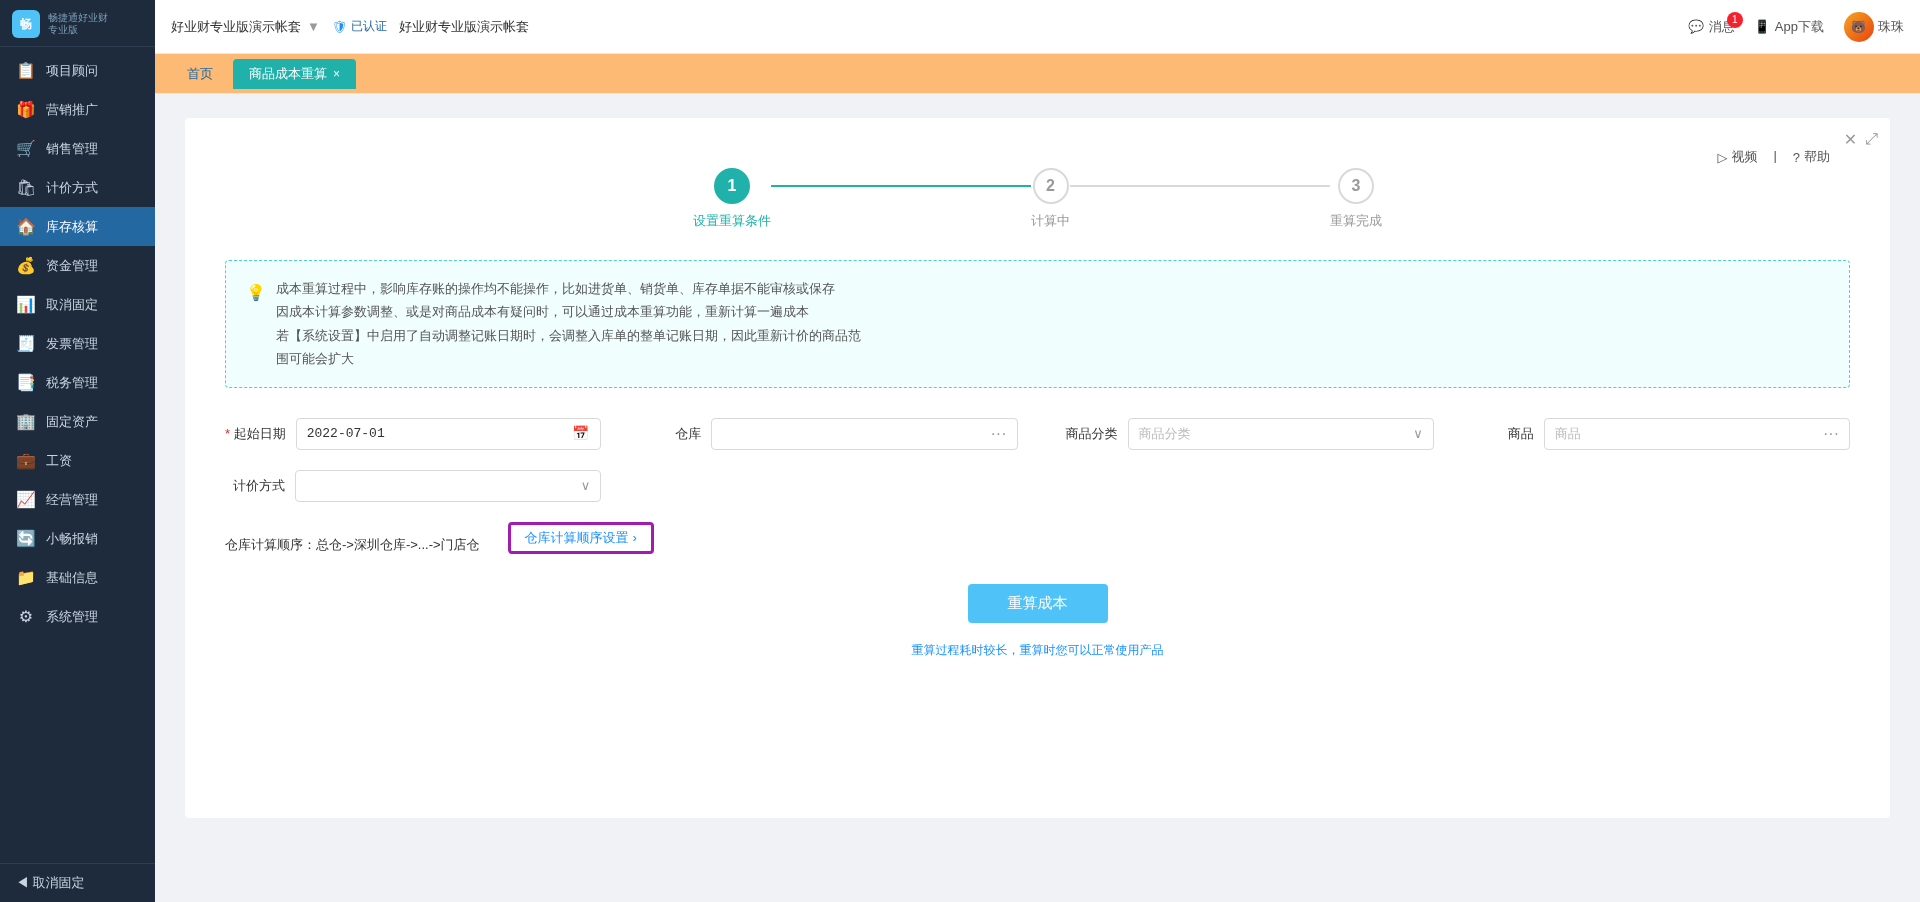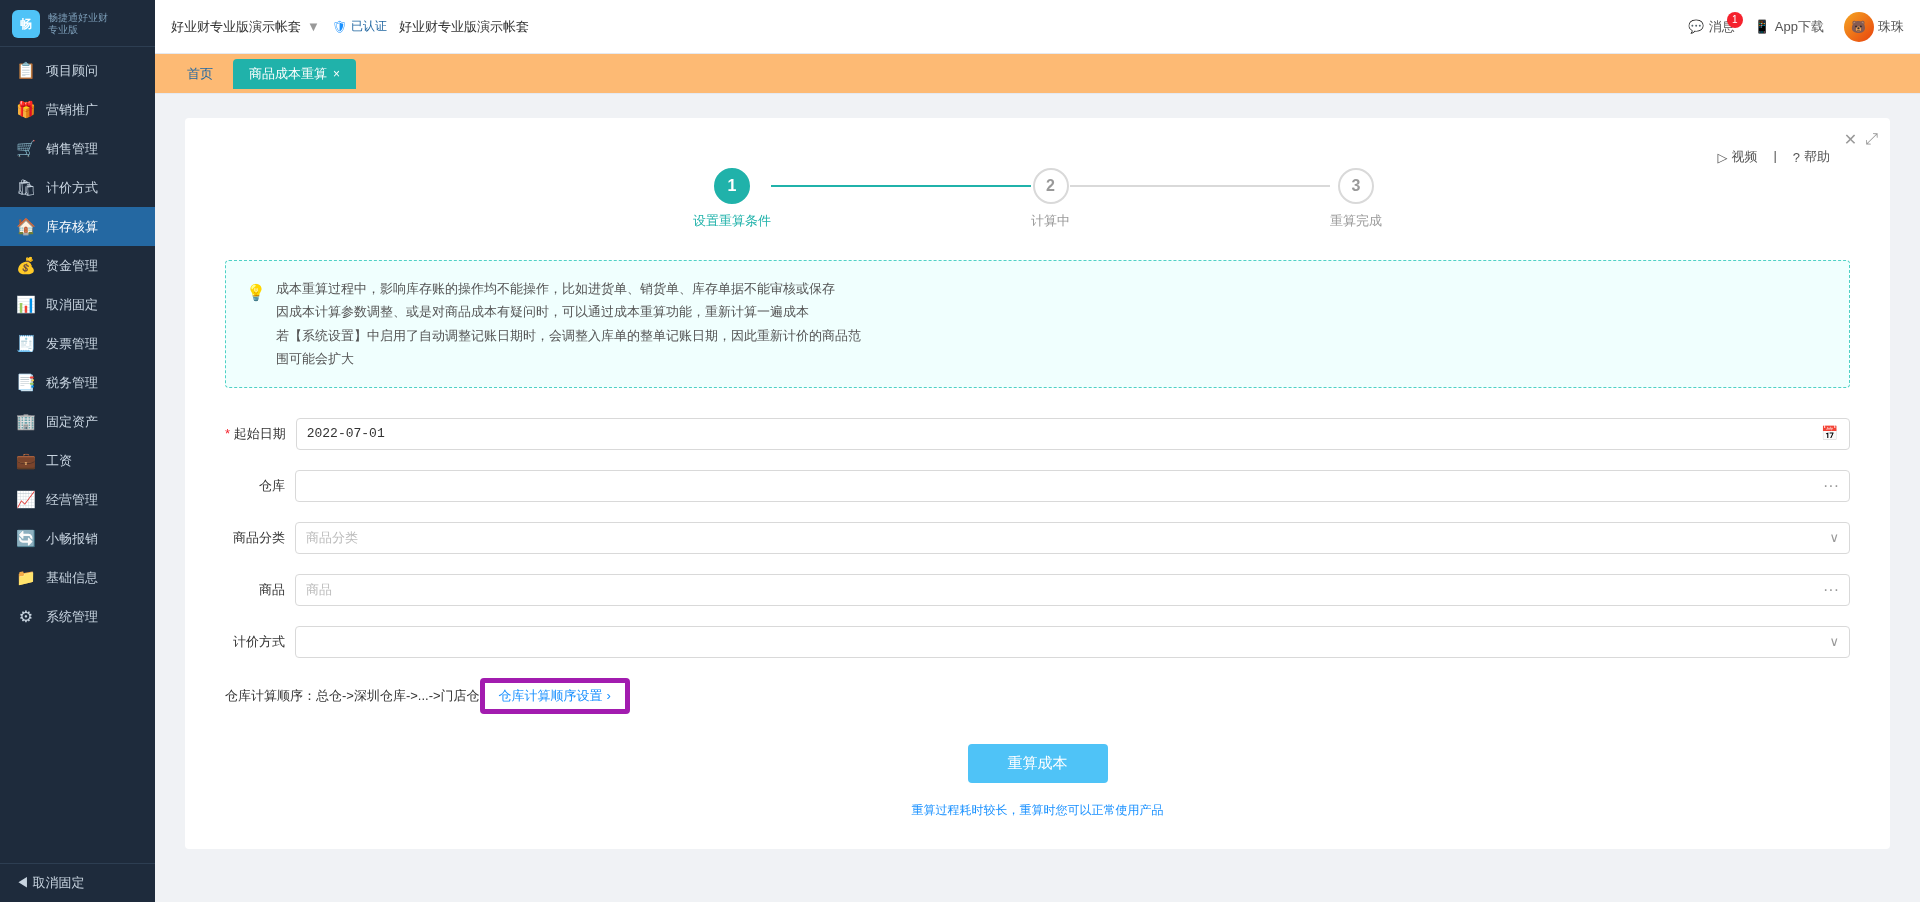--- a/index.html
+++ b/index.html
@@ -211,21 +211,21 @@
       gap: 10px;
       color: #555;
       font-size: 13px;
       line-height: 1.8;
     }
     .notice-icon { color: #20b2aa; font-size: 16px; flex-shrink: 0; margin-top: 2px; }
 
     
     .form-grid {
       display: grid;
-      grid-template-columns: 1fr;
+      grid-template-columns: 1fr 1fr 1fr 1fr;
       gap: 20px 40px;
       margin-bottom: 20px;
     }
     .form-row {
       display: flex;
       align-items: center;
       gap: 10px;
     }
     .form-label {
       font-size: 13px;
@@ -281,27 +281,27 @@
       cursor: pointer;
       background: #fff;
       height: 32px;
     }
     .ellipsis-btn { color: #999; font-size: 16px; cursor: pointer; }
     .chevron-icon { color: #999; }
 
     
     .warehouse-row {
       display: flex;
-      align-items: center;
-      gap: 0;
+      align-items: flex-end;
+      gap: 28px;
       margin-bottom: 30px;
     }
     .warehouse-btn {
       background: #fff;
-      border: 5px solid #a21caf;
+      border: 3px solid #a21caf;
       color: #1890ff;
       border-radius: 4px;
       padding: 4px 14px;
       font-size: 13px;
       cursor: pointer;
       display: flex; align-items: center; gap: 4px;
     }
 
     
     .recalc-section {

